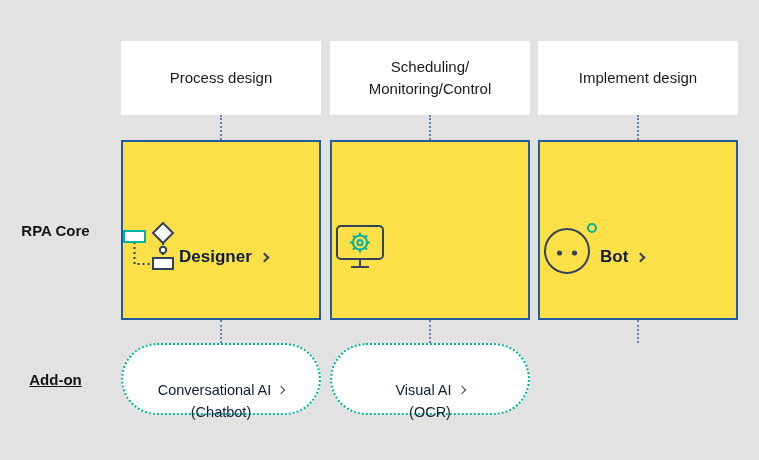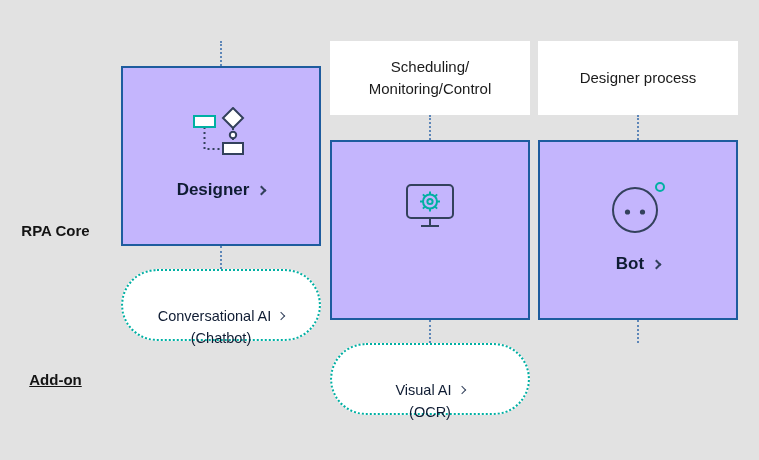--- a/index.html
+++ b/index.html
@@ -22,22 +22,22 @@
     display:flex; align-items:center; justify-content:center;
     text-align:center; font-size:15px; line-height:1.45;
     color:#1b1b1b; white-space:pre-line;
   }
 
   .conn { align-self:center; width:0; border-left:2px dotted #5d86b8; }
   .conn.c1 { height:25px; }
   .conn.c2 { height:23px; }
 
   .card {
-    height:180px; background:#c4b5fd; border:2px solid #1e5c9e;
-    display:flex; flex-direction:column; align-items:center;
+    height:180px; background:#fde047; border:2px solid #1e5c9e;
+    display:flex; flex-direction:row; align-items:center;
     padding-top:36px; cursor:pointer;
   }
   .icon-box { height:58px; display:flex; align-items:center; justify-content:center; }
   .card-label {
     margin-top:18px; display:flex; align-items:center;
     font-size:17px; font-weight:bold; color:#0f1c33;
   }
   .chev {
     display:inline-block; width:7px; height:7px;
     border-top:2px solid #33415c; border-right:2px solid #33415c;
@@ -63,20 +63,23 @@
 </style>
 </head>
 <body>
 
 <div class="canvas">
 
   <div class="rowlab core">RPA Core</div>
   <div class="rowlab addon">Add-on</div>
 
   <div class="col col1">
+    <div class="hdr">
+      <span>Process design</span>
+    </div>
     <div class="conn c1"></div>
     <div class="card">
       <div class="icon-box">
         <svg width="56" height="52" viewBox="0 0 56 52">
           <g fill="none" stroke-width="2">
             <path d="M11.5 20 V42 H30" stroke="#33415c" stroke-dasharray="2 3"></path>
             <path d="M40 21 V36" stroke="#33415c" stroke-dasharray="2 3"></path>
             <rect x="1" y="9" width="21" height="11" stroke="#00b0a3" fill="#ffffff"></rect>
             <path d="M40 1 L50 11 L40 21 L30 11 Z" stroke="#33415c" fill="#ffffff"></path>
             <circle cx="40" cy="28" r="3.2" stroke="#33415c" fill="#ffffff"></circle>
@@ -133,21 +136,21 @@
       <div class="l1">
         <span>Visual AI</span>
         <span class="chev"></span>
       </div>
       <div class="l2">(OCR)</div>
     </div>
   </div>
 
   <div class="col col3">
     <div class="hdr">
-      <span>Designer process</span>
+      <span>Implement design</span>
     </div>
     <div class="conn c1"></div>
     <div class="card">
       <div class="icon-box">
         <svg width="60" height="56" viewBox="0 0 60 56">
           <g fill="none" stroke-width="2">
             <circle cx="27" cy="31" r="22" stroke="#33415c"></circle>
             <circle cx="52" cy="8" r="4" stroke="#00b0a3"></circle>
           </g>
           <circle cx="19.5" cy="33" r="2.6" fill="#33415c"></circle>

